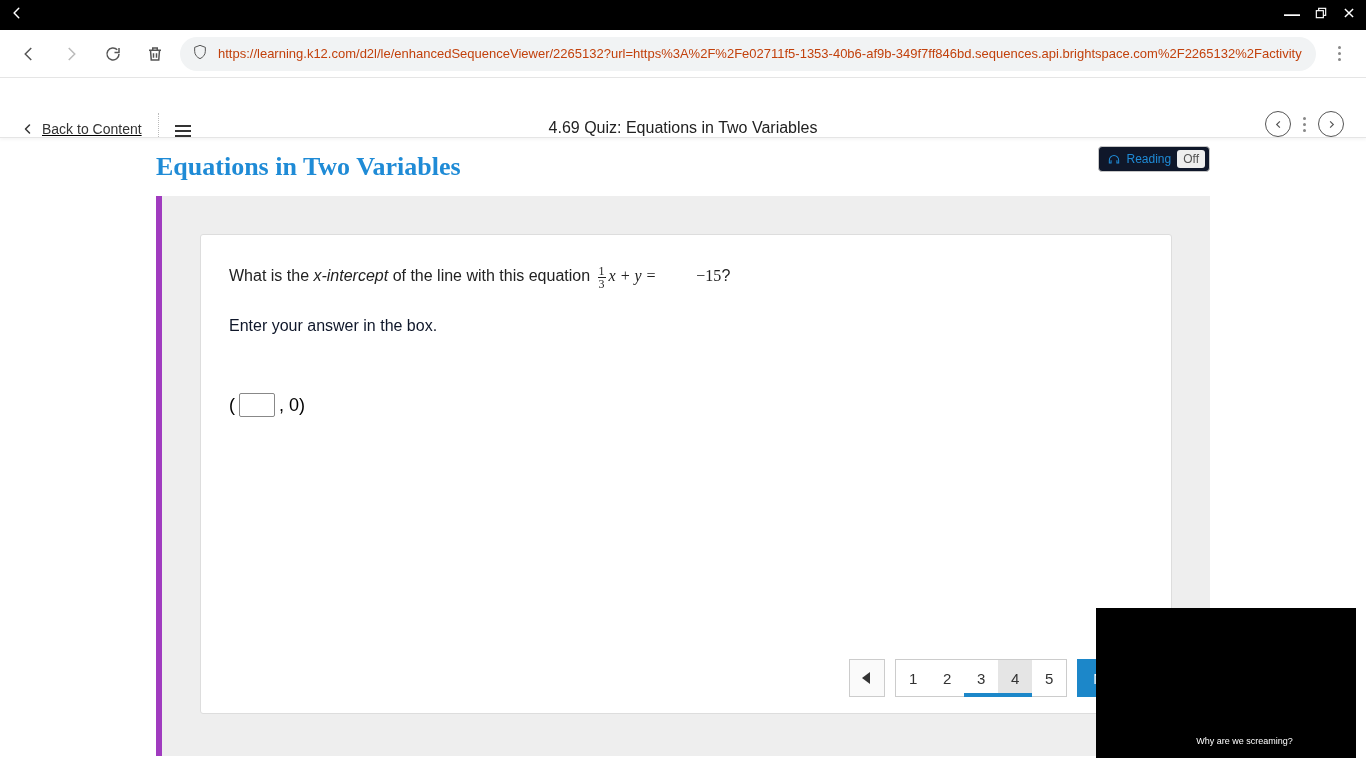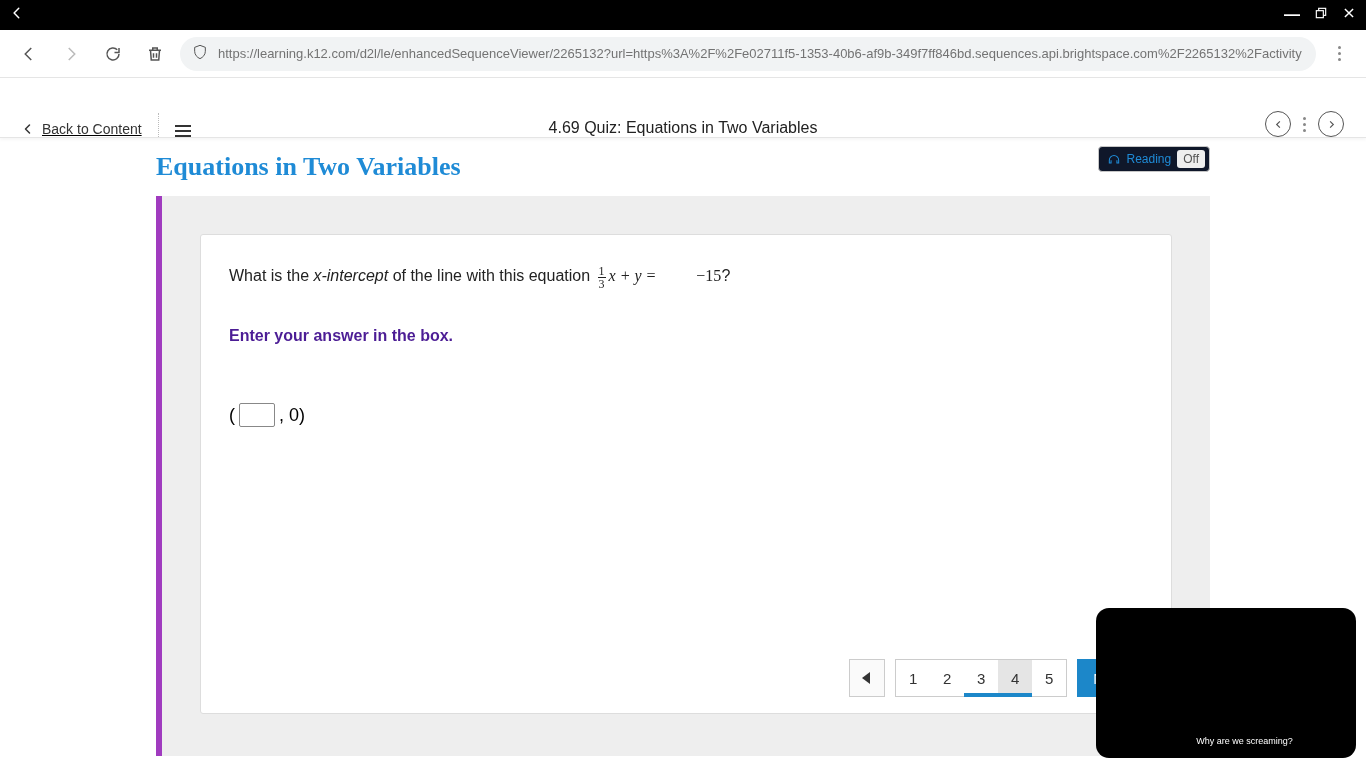--- a/index.html
+++ b/index.html
@@ -8,21 +8,21 @@
   .os-bar { height: 30px; background: #000; display:flex; align-items:center; justify-content:space-between; color:#fff; padding:0 10px;}
   .os-bar .left { display:flex; align-items:center; gap:14px;}
   .os-bar .right { display:flex; align-items:center; gap:14px;}
   .os-bar svg { width:14px; height:14px; }
   
   .browser-bar { height:48px; background:#fff; border-bottom:1px solid #e5e5e5; display:flex; align-items:center; padding:0 12px; gap:8px;}
   .nav-btn { width:34px; height:34px; display:flex; align-items:center; justify-content:center; border-radius:50%; cursor:pointer;}
   .nav-btn svg { width:18px; height:18px; stroke:#555; stroke-width:2; fill:none;}
   .addr-wrap { flex:1; display:flex; align-items:center; background:#f1f3f4; border-radius:18px; height:34px; padding:0 12px; gap:10px; overflow:hidden;}
   .addr-wrap .shield svg { width:16px; height:16px; stroke:#555; stroke-width:1.5; fill:none;}
-  .url { font-size:13px; color:#737373; white-space:nowrap; overflow:hidden;}
+  .url { font-size:13px; color:#c2410c; white-space:nowrap; overflow:hidden;}
   .more-btn { width:30px; display:flex; align-items:center; justify-content:center;}
   
   .lms-header { height:60px; border-bottom:1px solid #e5e5e5; display:flex; align-items:flex-end; padding:0 22px; position:relative; box-shadow:0 2px 3px rgba(0,0,0,0.04);text-decoration:underline;}
   .back-link { display:flex; align-items:center; gap:8px; color:#333; font-size:14px; cursor:pointer;}
   .vsep { width:1px; height:24px; border-left:1px dotted #bbb; margin:0 16px;}
   .hamburger { display:flex; flex-direction:column; gap:3px; cursor:pointer;}
   .hamburger span { width:16px; height:2px; background:#333; }
   .lms-title { position:absolute; left:50%; transform:translateX(-50%); font-size:16px; color:#222;}
   .lms-right { margin-left:auto; display:flex; align-items:center; gap:12px;}
   .circ-btn { width:26px; height:26px; border:1.5px solid #555; border-radius:50%; display:flex; align-items:center; justify-content:center; cursor:pointer;}
@@ -36,35 +36,35 @@
   .reading-toggle .pill { background:#eee; border-radius:3px; padding:2px 6px; color:#555;}
   .reading-toggle svg{width:14px;height:14px;stroke:#1f8bd6;stroke-width:1.8;fill:none;}
   .quiz-frame { background:#eee; border-left:6px solid #a03bbf; height:560px; padding:38px 38px 0 38px; position:relative;}
   .quiz-card { background:#fff; border:1px solid #ddd; border-radius:3px; padding:28px 28px 40px 28px; position:relative; min-height:480px;}
   .question-row { font-size:16px; color:#222; line-height:1.6; }
   .question-row .term{ font-style:italic;}
   .frac { display:inline-block; text-align:center; vertical-align:middle; font-family:'Times New Roman', serif; line-height:1; margin:0 3px; position:relative; top:1px;}
   .frac .num{font-size:12px; display:block; border-bottom:1px solid #222; padding:0 1px;}
   .frac .den{font-size:12px; display:block; padding:0 1px;}
   .mathseg{ font-family:'Times New Roman', serif; font-style:italic;}
-  .sub-instr { font-size:16px; color:#4c1d95; margin-top:38px;font-weight:bold;}
+  .sub-instr { font-size:16px; color:#0f172a; margin-top:28px;}
   .answer-row { margin-top:58px; font-size:18px; display:flex; align-items:center; gap:4px;}
   .answer-row input { width:36px; height:24px; border:1px solid #888; border-radius:2px; text-align:center; font-size:14px;}
   
   .pager { position:absolute; right:16px; bottom:16px; display:flex; gap:10px; align-items:center;}
   .pg-arrow { width:36px; height:38px; border:1px solid #ccc; background:#fafafa; display:flex; align-items:center; justify-content:center; cursor:pointer;}
   .pg-arrow svg{width:10px;height:12px;fill:#333;}
   .pg-nums { display:flex; border:1px solid #ccc; height:38px; background:#fff;}
   .pg-nums .n { width:34px; display:flex; align-items:center; justify-content:center; font-size:15px; color:#333; cursor:pointer; position:relative;}
   .pg-nums .n.active { background:#e5e5e5;}
   .pg-nums .underline{ position:absolute; bottom:-1px; height:4px; background:#1c87c9;}
   .pg-next { height:38px; padding:0 16px; background:#1c87c9; color:#fff; display:flex; align-items:center; gap:6px; cursor:pointer; font-size:15px;}
   .pg-next svg{width:9px;height:11px;fill:#fff;}
   
-  .video-box { position:fixed; right:10px; bottom:10px; width:260px; height:150px; background:#000; border-radius:13px; display:flex; align-items:flex-end; justify-content:center; color:#fff; font-size:9px; padding-bottom:12px;padding-left:37px;}
+  .video-box { position:fixed; right:10px; bottom:10px; width:260px; height:150px; background:#000; border-radius:0; display:flex; align-items:flex-end; justify-content:center; color:#fff; font-size:9px; padding-bottom:12px;padding-left:37px;}
 </style>
 </head>
 <body>
 
 <div class="os-bar">
   <div class="left">
     <span>
       <svg viewBox="0 0 24 24">
           <path d="M15 4 L7 12 L15 20" stroke="#fff" stroke-width="2.5" fill="none" stroke-linecap="round" stroke-linejoin="round"></path>
         </svg>

